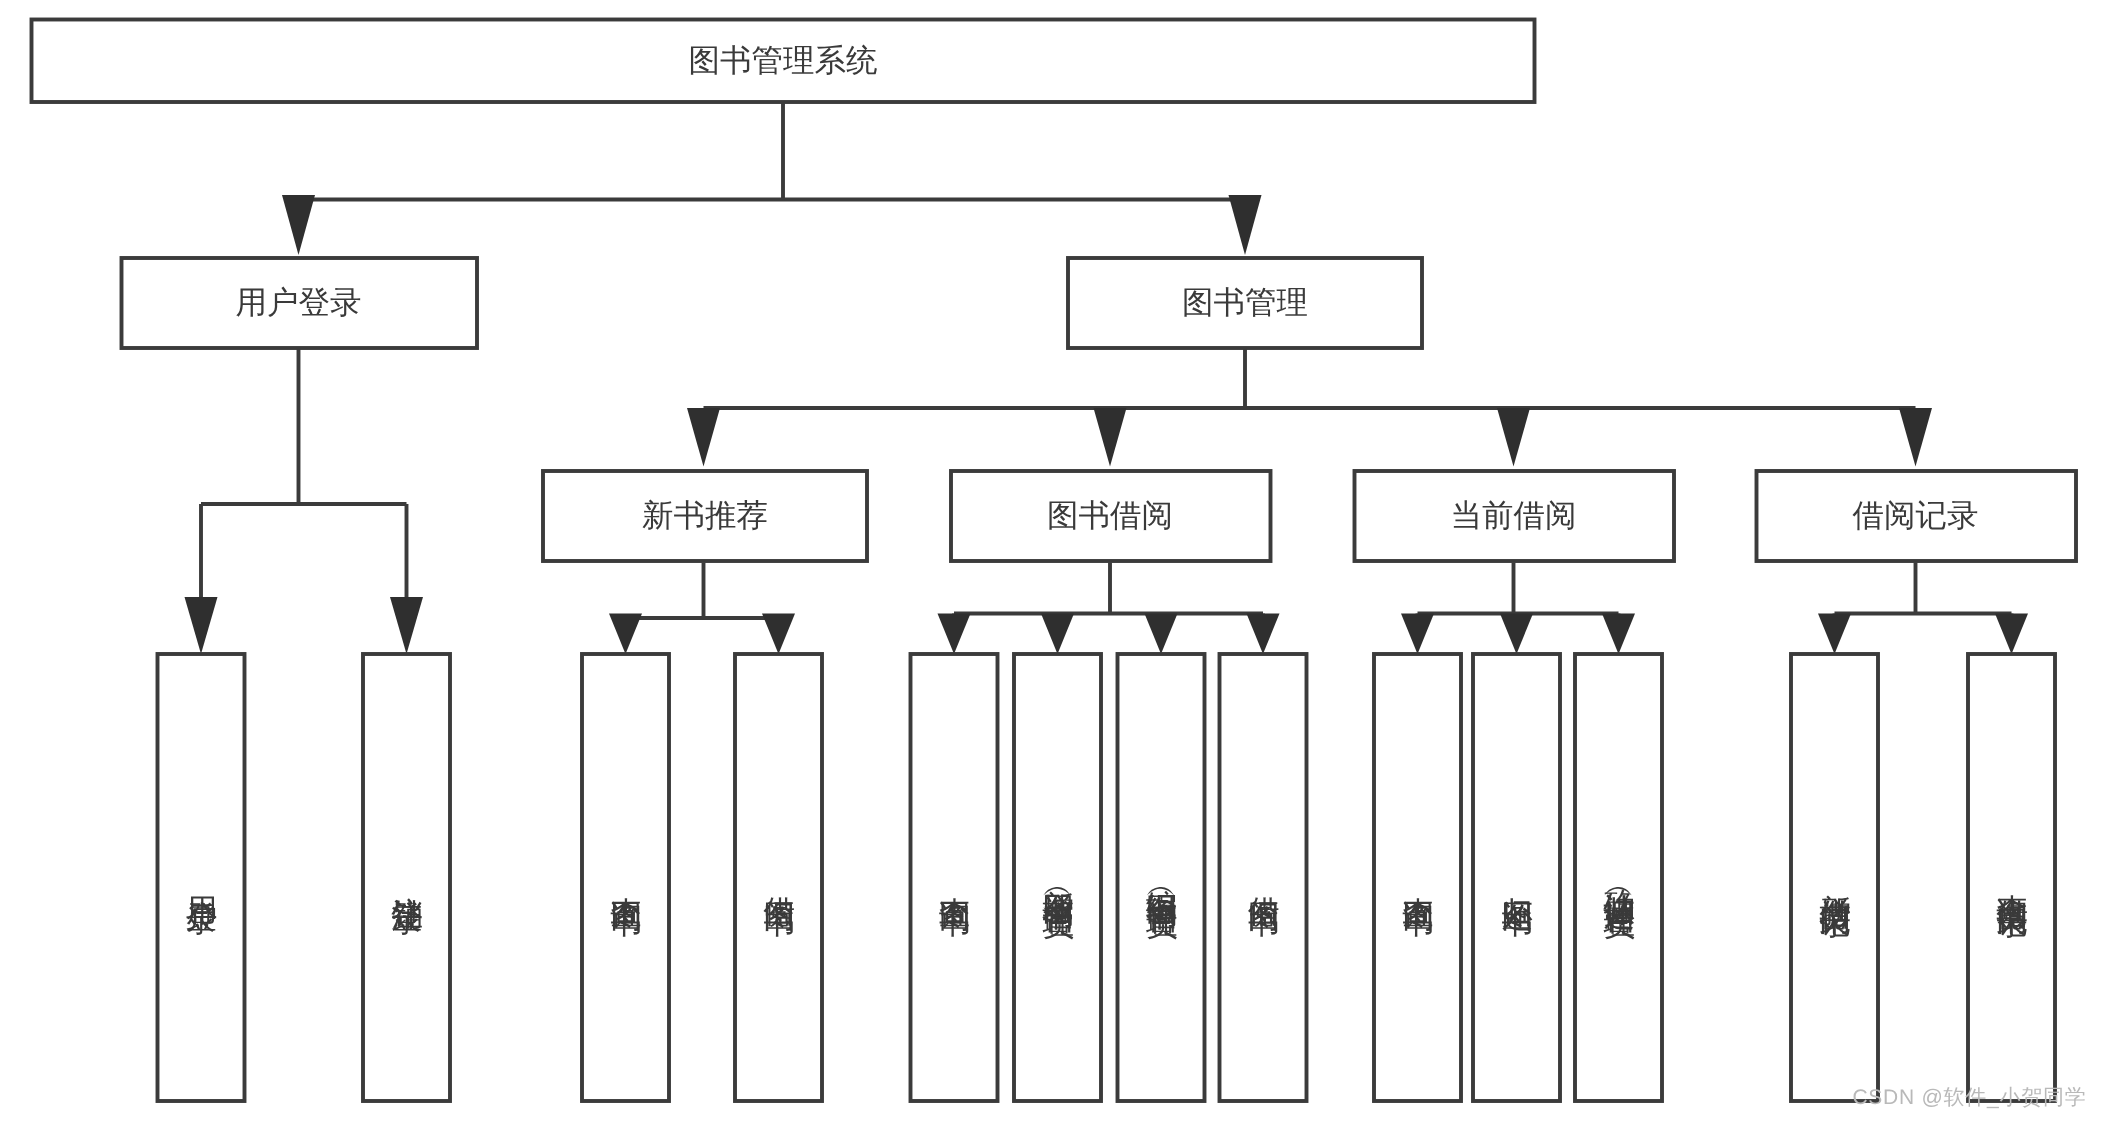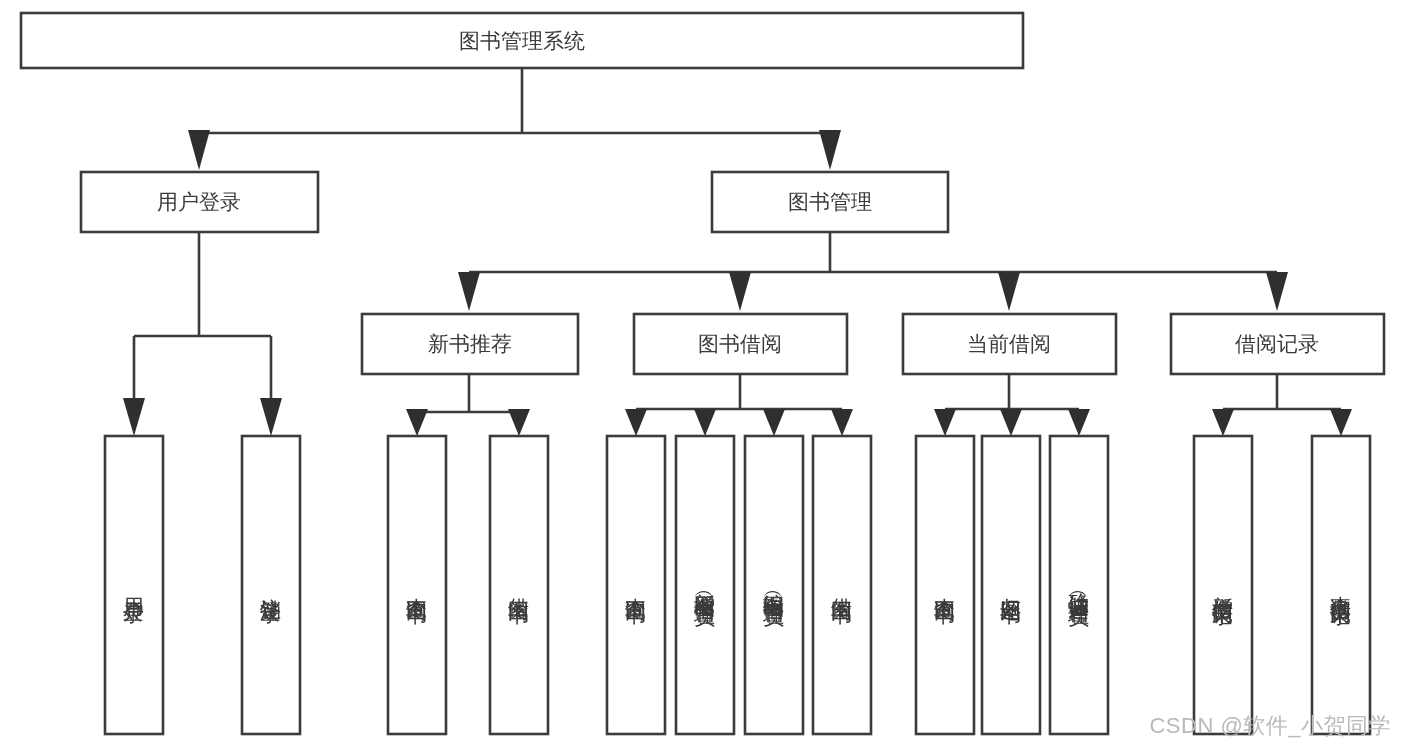--- a/index.html
+++ b/index.html
@@ -55,21 +55,21 @@
     writing-mode: vertical-rl;
     text-orientation: upright;
     text-anchor: middle;
     letter-spacing: 2px;
   }
   .watermark {
     position: absolute;
     right: 14px;
     bottom: 6px;
     font-family: "Liberation Sans", "DejaVu Sans", sans-serif;
-    font-size: 22px;
+    font-size: 14px;
     color: #b9b9b9;
     white-space: nowrap;
     letter-spacing: 0.5px;
     user-select: none;
   }
 </style>
 </head>
 <body>
 
 <div id="diagram-root">

